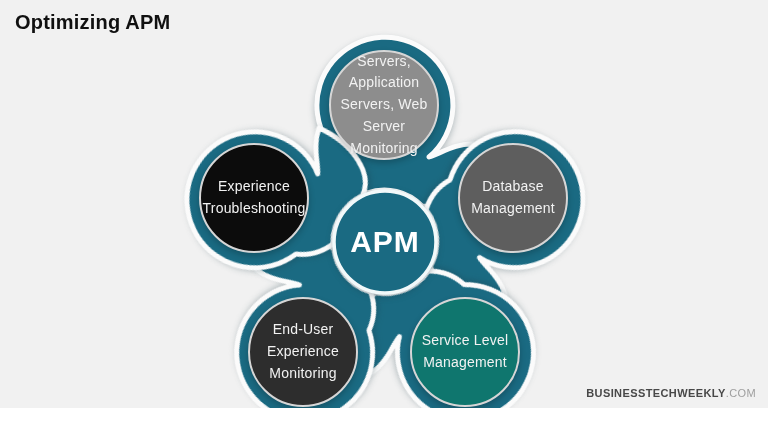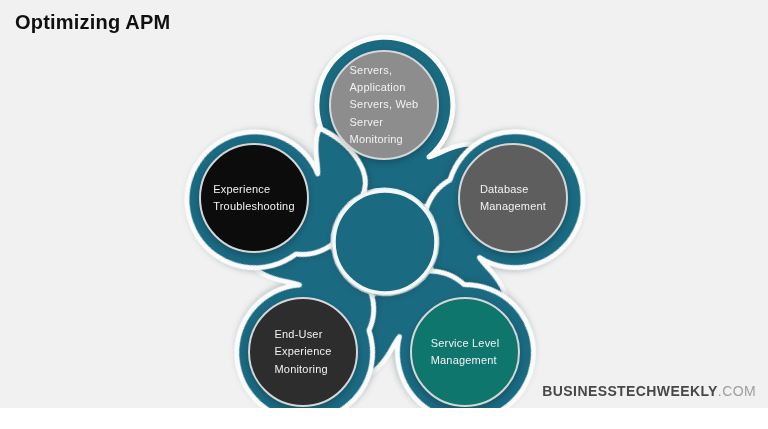--- a/index.html
+++ b/index.html
@@ -26,31 +26,31 @@
     color:#ffffff; font-size:30px; font-weight:bold; letter-spacing:1px;
   }
   .node {
     position:absolute; width:110px; height:110px; border-radius:50%;
     transform:translate(-50%,-50%); box-sizing:border-box;
     border:2px solid #d6d6d6;
     display:flex; align-items:center; justify-content:center;
     box-shadow:0 3px 6px rgba(0,0,0,.22);
   }
   .node-label {
-    color:#f2f2f2; font-size:11px; line-height:1.55; text-align:left;
+    color:#f2f2f2; font-size:14px; line-height:1.55; text-align:center;
     white-space:pre-line; letter-spacing:.2px;
   }
   .n0 { left:384px; top:105px; }
   .n1 { left:513px; top:198px; }
   .n2 { left:465px; top:352px; }
   .n3 { left:303px; top:352px; }
   .n4 { left:254px; top:198px; }
   .brand {
     position:absolute; right:12px; bottom:9px;
-    font-size:14px; letter-spacing:.4px;
+    font-size:11px; letter-spacing:.4px;
   }
   .brand-name { font-weight:bold; color:#484848; }
   .brand-suffix { font-weight:normal; color:#9e9e9e; }
 </style>
 </head>
 <body>
 
 <div class="stage">
 
   <h1 class="page-title">Optimizing APM</h1>
@@ -68,20 +68,21 @@
     <g transform="translate(385,242)">
       <use href="#petal-shape" class="petal" transform="rotate(0)"></use>
       <use href="#petal-shape" class="petal" transform="rotate(72)"></use>
       <use href="#petal-shape" class="petal" transform="rotate(144)"></use>
       <use href="#petal-shape" class="petal" transform="rotate(216)"></use>
       <use href="#petal-shape" class="petal" transform="rotate(288)"></use>
       <circle class="hub-circle" cx="0" cy="0" r="51" fill="#1a6a82"></circle>
     </g>
   </svg>
 
+  <div class="hub-label">APM</div>
 
   <div class="node n0" style="background: rgb(141, 141, 141);">
     <div class="node-label">Servers,
 Application
 Servers, Web
 Server
 Monitoring</div>
   </div>
   <div class="node n1" style="background: rgb(94, 94, 94);">
     <div class="node-label">Database

